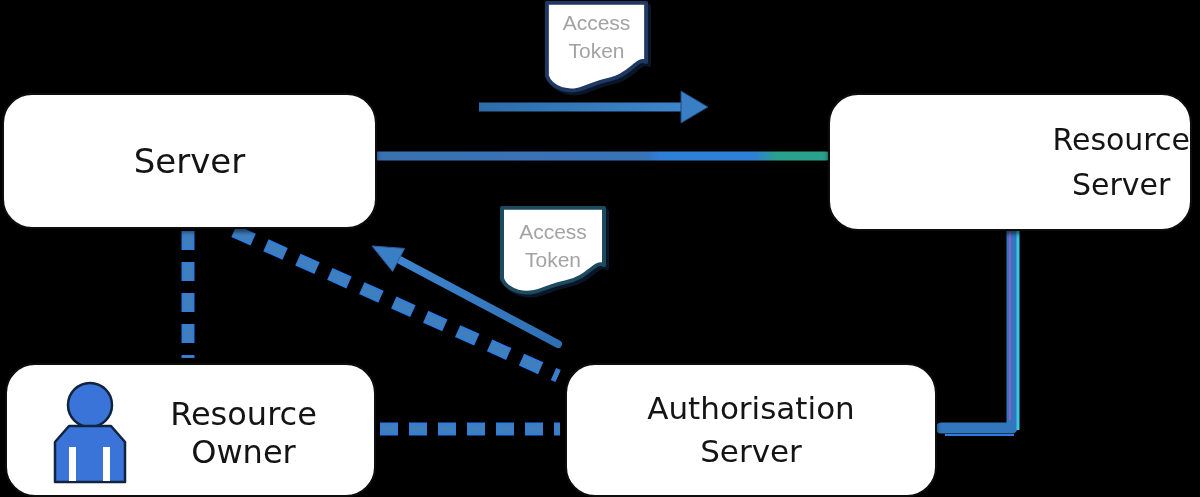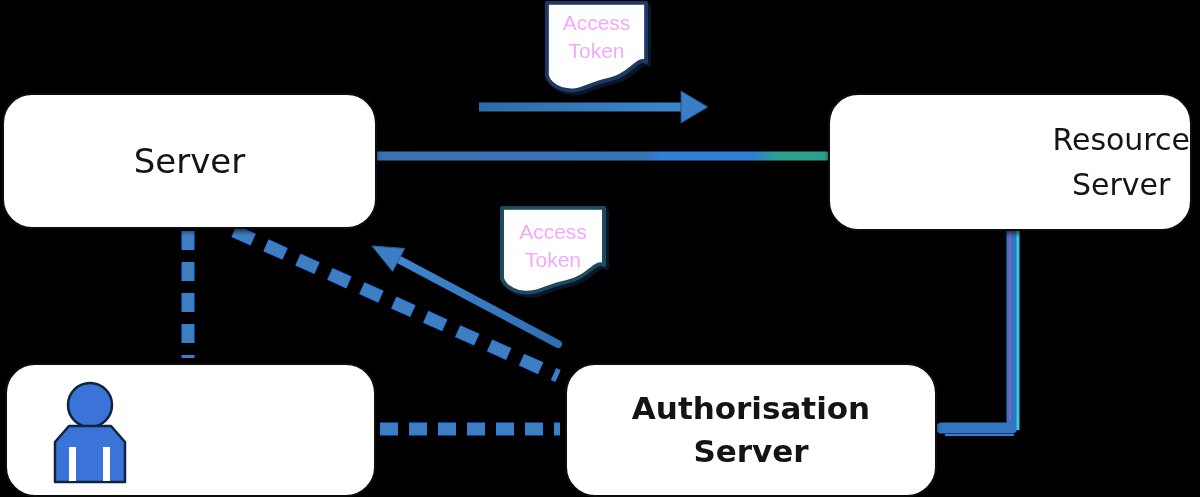--- a/index.html
+++ b/index.html
@@ -11,27 +11,27 @@
   .node{
     position:absolute;background:#fff;border:2px solid #0d0d0d;
     border-radius:30px;color:#141414;
     display:flex;align-items:center;justify-content:center;
     text-align:center;box-shadow:0 3px 4px rgba(0,0,0,.55);
   }
   .node .lbl{display:block;}
   .node-client{left:2px;top:93px;width:371px;height:132px;font-size:34px;}
   .node-rs{left:828px;top:93px;width:360px;height:134px;font-size:30px;line-height:45px;justify-content:flex-end;}
   .node-ro{left:5px;top:363px;width:367px;height:130px;font-size:32px;justify-content:flex-start;}
-  .node-as{left:565px;top:363px;width:368px;height:130px;font-size:31px;line-height:43px;font-weight:bold;}
+  .node-as{left:565px;top:363px;width:368px;height:130px;font-size:31px;line-height:43px;}
   .node-ro .ro-label{position:absolute;left:118px;right:12px;top:30px;text-align:center;}
   .person{position:absolute;left:40px;top:7px;}
   .doc{position:absolute;}
   .doc svg{display:block;filter:drop-shadow(3px 3px 0 rgba(13,34,60,.65));}
   .doc-label{
-    position:absolute;left:0;right:0;text-align:center;color:#f0abfc;
+    position:absolute;left:0;right:0;text-align:center;color:#a3a3a3;
     font-family:"Liberation Sans",sans-serif;font-size:21px;line-height:28px;
   }
   .doc-top{left:543px;top:0px;width:107px;height:97px;}
   .doc-top .doc-label{top:9px;}
   .doc-mid{left:498px;top:205px;width:110px;height:94px;}
   .doc-mid .doc-label{top:13px;}
 </style>
 </head>
 <body>
 
@@ -105,20 +105,21 @@
 
   <div class="node node-ro">
     <span class="person">
       <svg width="82" height="116" viewBox="0 0 82 116" xmlns="http://www.w3.org/2000/svg">
         <circle cx="43" cy="33" r="22" fill="#3b74d8" stroke="#10233f" stroke-width="2.5"></circle>
         <path d="M8,110 V70 L22,54 H64 L78,70 V110 Z" fill="#3b74d8" stroke="#10233f" stroke-width="2.5" stroke-linejoin="round"></path>
         <rect x="22" y="75" width="7" height="34" fill="#ffffff"></rect>
         <rect x="56" y="75" width="7" height="34" fill="#ffffff"></rect>
       </svg>
     </span>
+    <span class="ro-label lbl">Resource Owner</span>
   </div>
 
   <div class="node node-as">
     <span>
       <span class="lbl">Authorisation</span>
       <span class="lbl">Server</span>
     </span>
   </div>
 
   <div class="doc doc-top">

